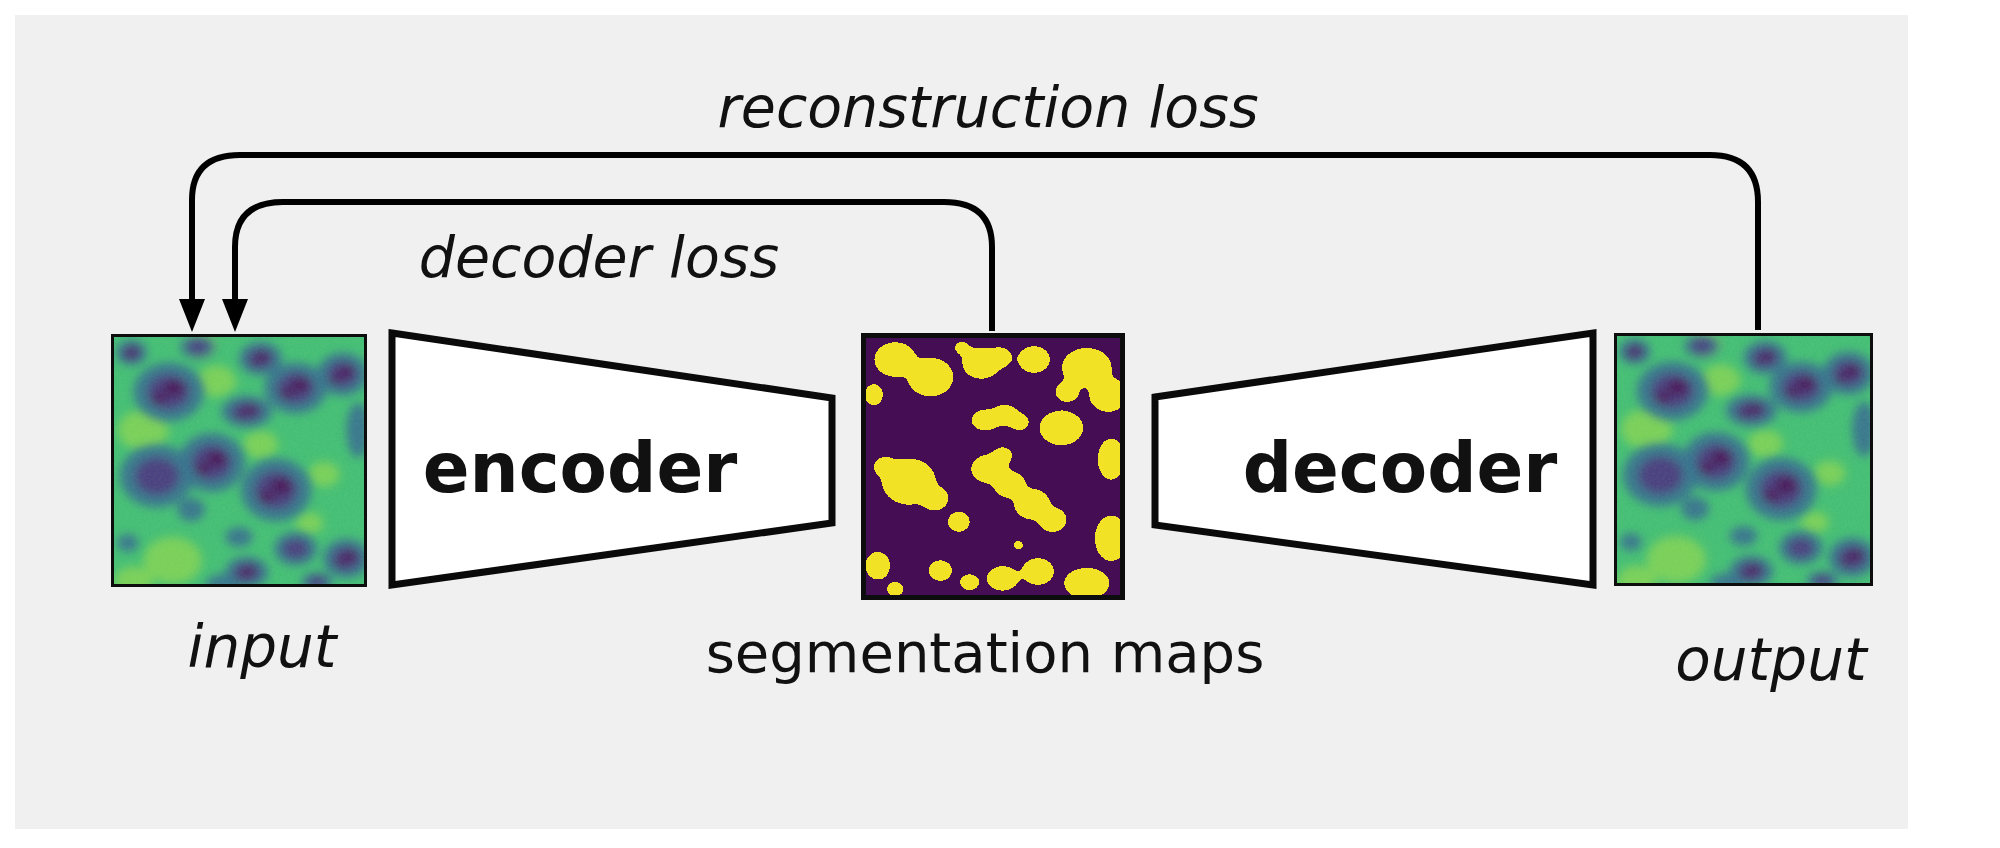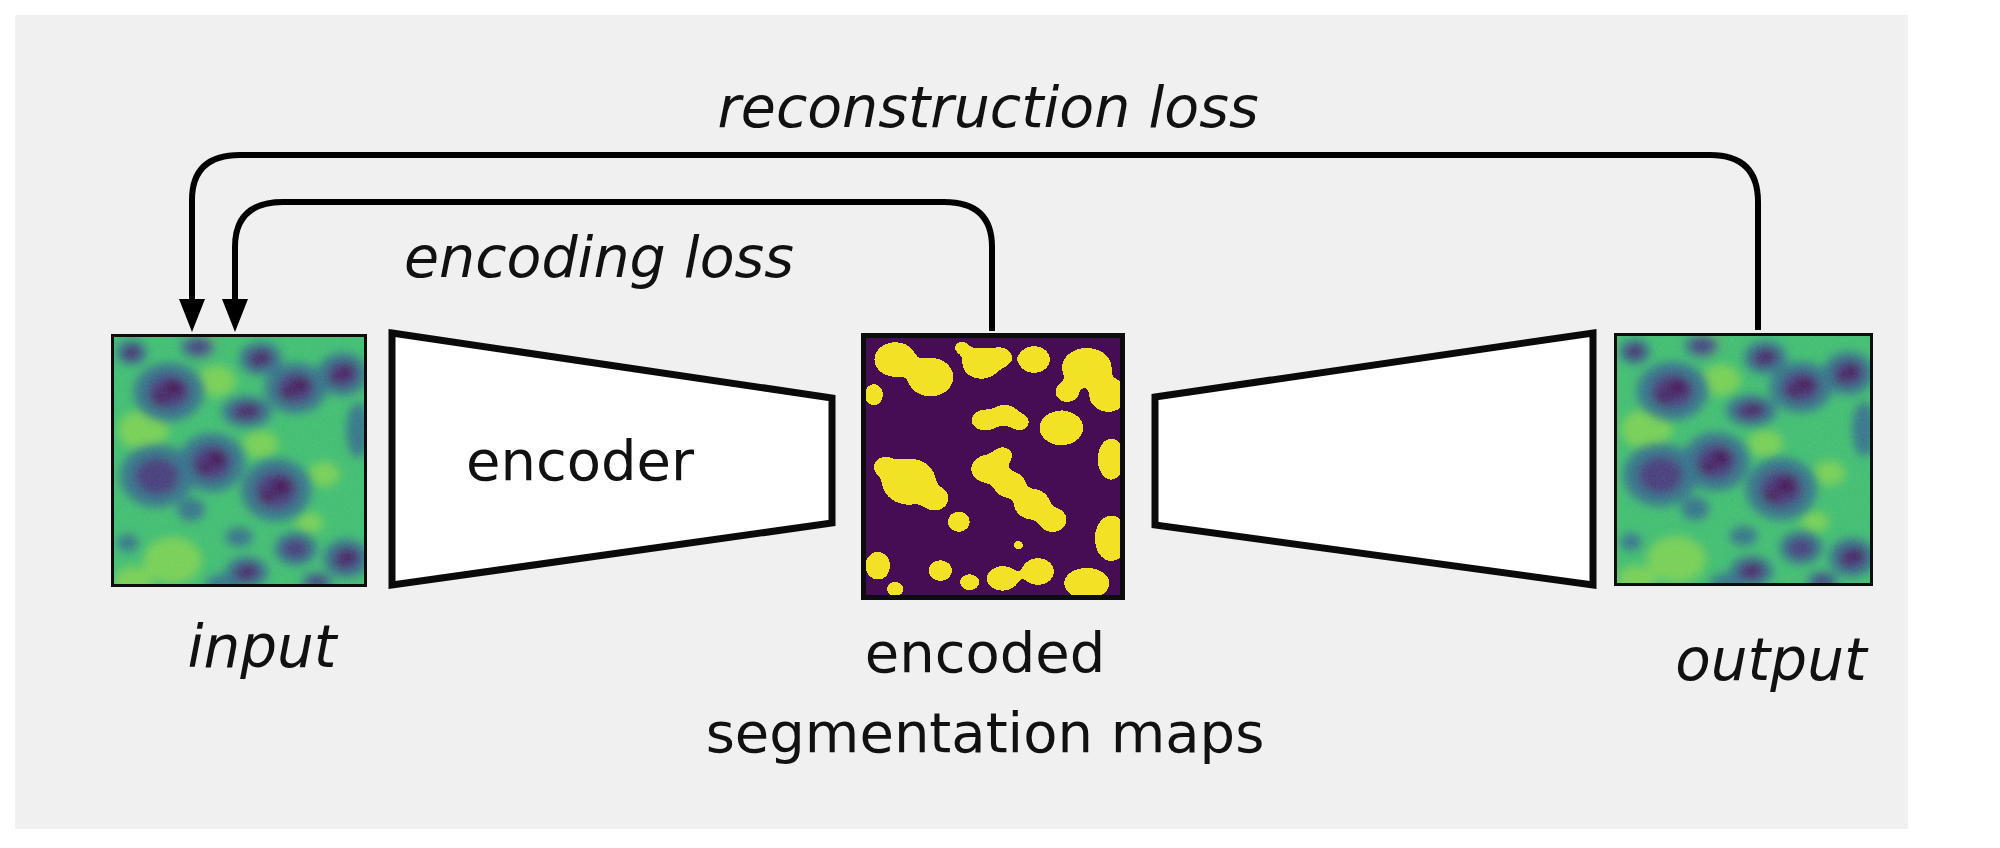--- a/index.html
+++ b/index.html
@@ -7,21 +7,21 @@
     position:relative;width:1908px;height:848px;background:#ffffff;
     font-family:"DejaVu Sans","Liberation Sans",sans-serif;color:#111;
     overflow:hidden;
   }
   .panel{position:absolute;left:15px;top:15px;width:1970px;height:814px;background:#f0f0f0;}
   .overlay{position:absolute;left:0;top:0;width:2000px;height:848px;}
   .lbl{position:absolute;white-space:nowrap;color:#111;}
   .lbl.center{transform:translateX(-50%);text-align:center;}
   .loss{font-style:italic;font-size:57px;font-weight:500;letter-spacing:0px;}
   .io{font-style:italic;font-size:58px;font-weight:500;margin-left:34px;}
-  .boxlbl{font-size:56px;font-weight:400;}
+  .boxlbl{font-size:69px;font-weight:700;}
   .enc2{font-size:56px;font-weight:400;line-height:80px;}
   .imgbox{position:absolute;box-sizing:border-box;border:3px solid #0d0d0d;background:#3dbc74;}
   .imgbox.thick{border-width:5px;background:#440d54;}
   .imgbox svg{display:block;width:100%;height:100%;}
 </style>
 </head>
 <body>
 
 <div id="stage">
 
@@ -235,27 +235,27 @@
           <ellipse cx="208" cy="250" rx="16" ry="10" fill="#2e6e8e" opacity="0.95"></ellipse>
           <ellipse cx="208" cy="250" rx="9.6" ry="6" fill="#46327e" opacity="0.9"></ellipse>
           <ellipse cx="112" cy="252" rx="18" ry="10" fill="#2e6e8e" opacity="0.95"></ellipse>
         </g>
       <rect x="0" y="0" width="256" height="252" filter="url(#f-grain)" opacity="0.22"></rect>
     </svg>
   </div>
 
   <div class="lbl center loss" style="left:988px;top:74px;">reconstruction loss</div>
 
-  <div class="lbl center loss" style="left:599px;top:224px;">encoding loss</div>
+  <div class="lbl center loss" style="left:599px;top:224px;">decoder loss</div>
 
   <div class="lbl center boxlbl" style="left:580px;top:428px;">encoder</div>
 
+  <div class="lbl center boxlbl" style="left:1400px;top:428px;">decoder</div>
 
   <div class="lbl center io" style="left:228px;top:613px;">input</div>
 
   <div class="lbl center io" style="left:1737px;top:626px;">output</div>
 
   <div class="lbl center enc2" style="left:985px;top:613px;">
-    <span style="display:block;">encoded</span>
     <span style="display:block;">segmentation maps</span>
   </div>
 
 </div>
 
 </body></html>

